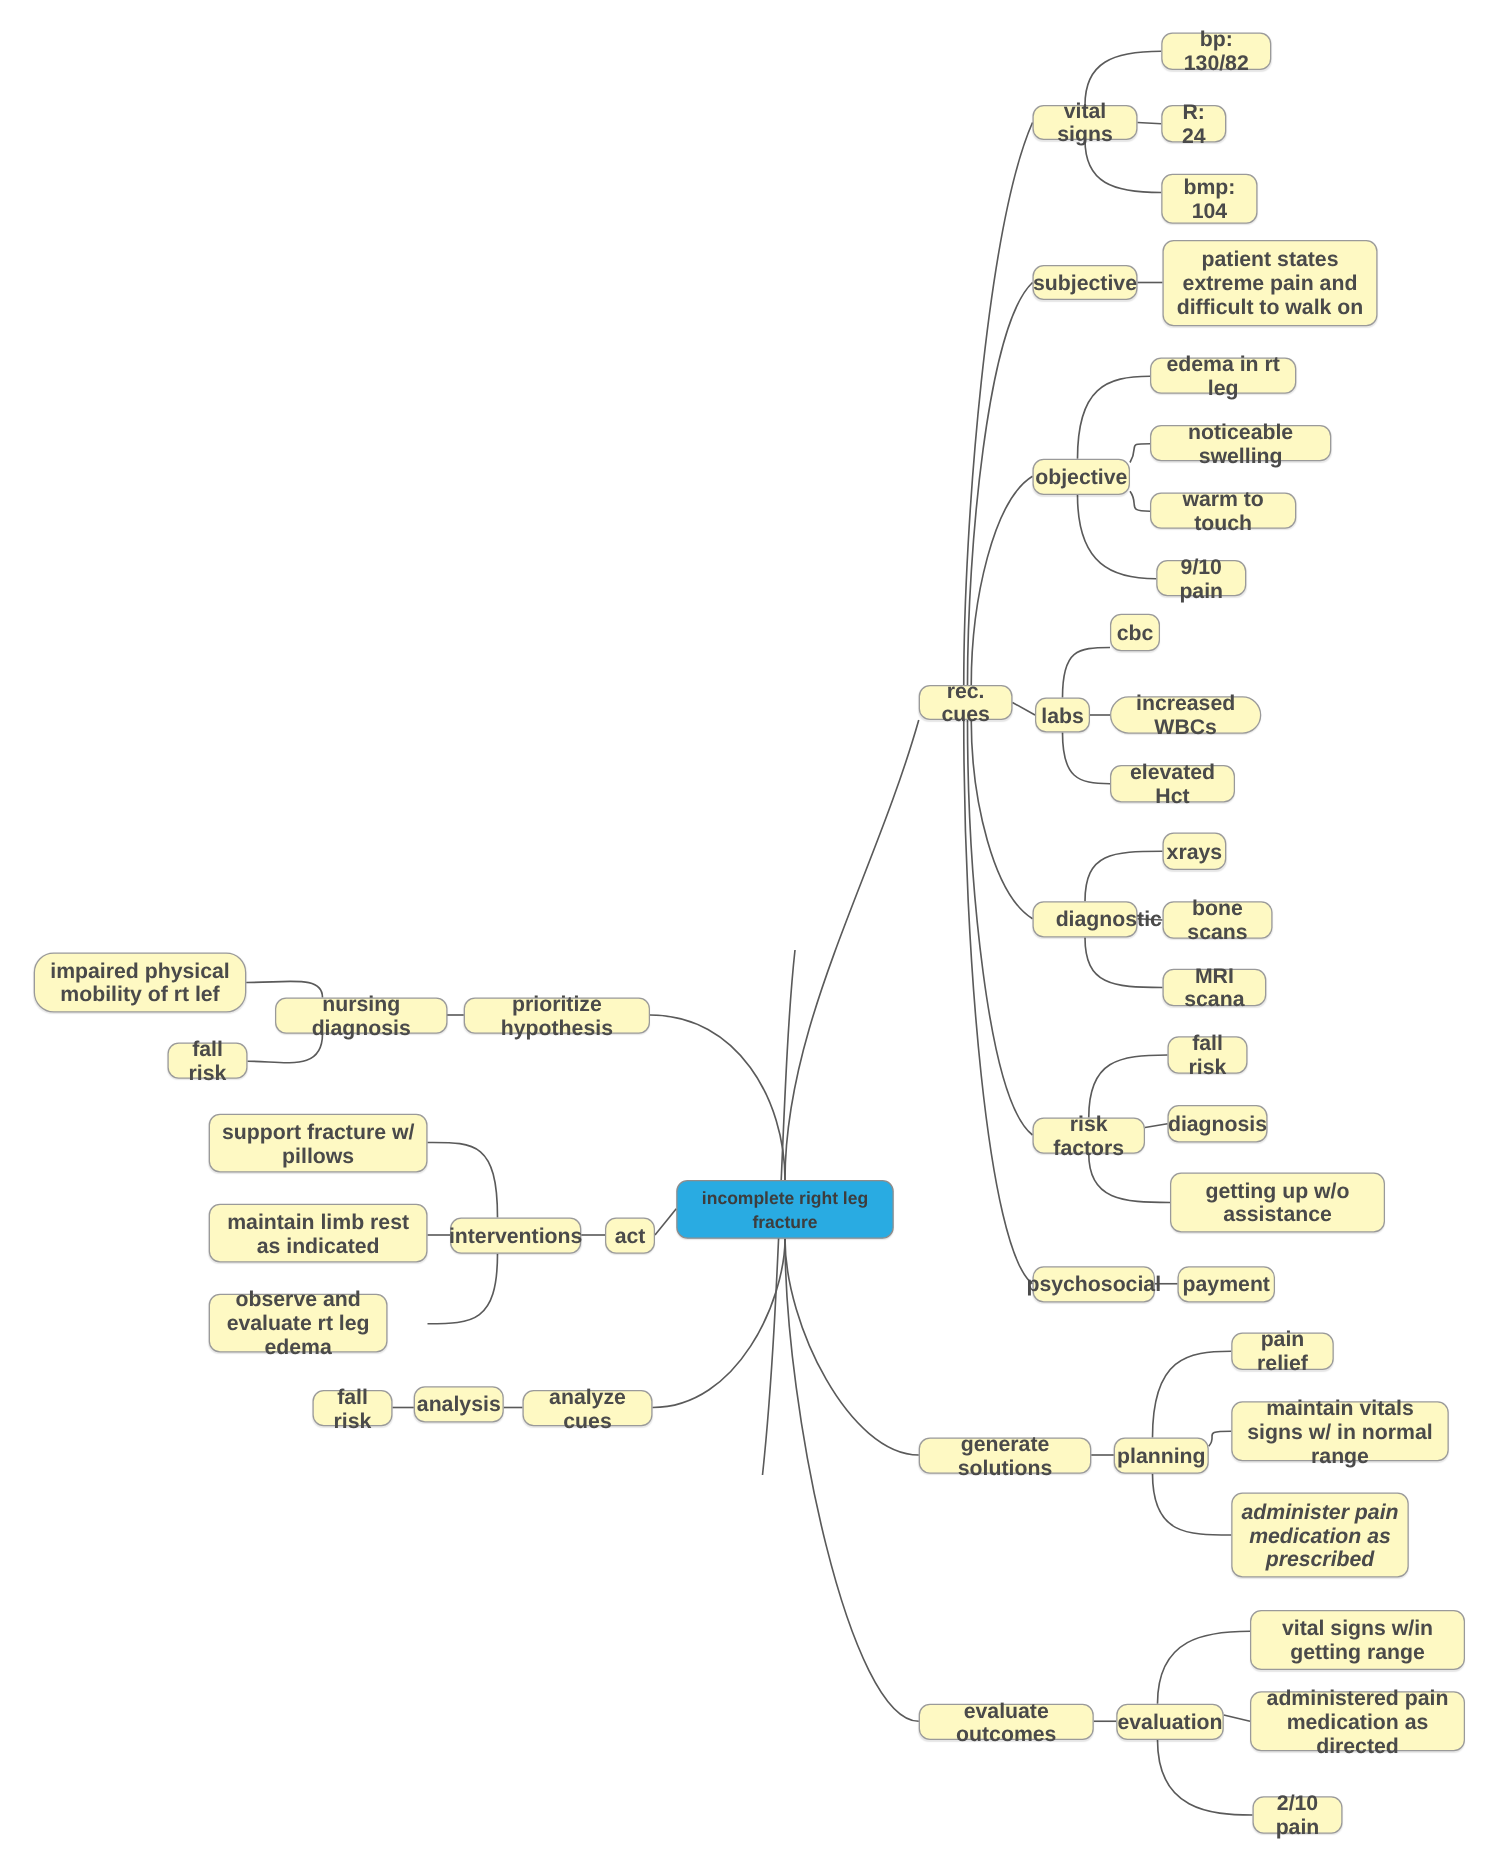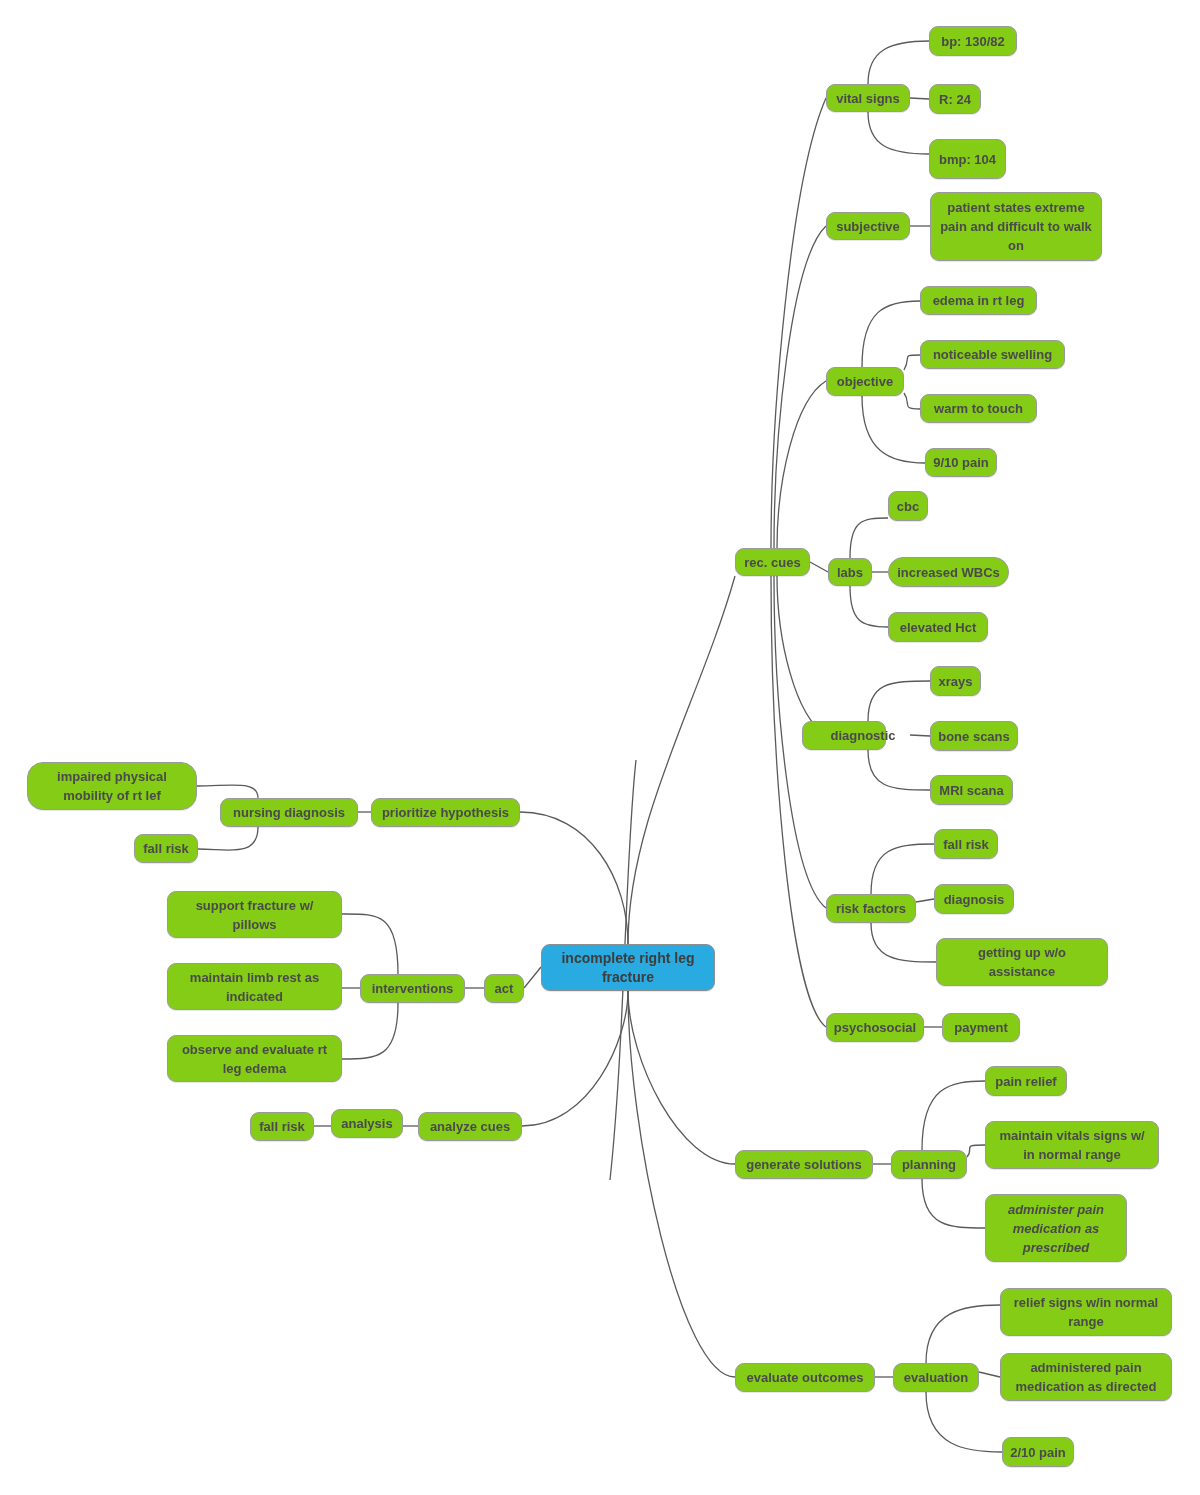--- a/index.html
+++ b/index.html
@@ -27,24 +27,24 @@
   }
   .node {
     position: absolute;
     box-sizing: border-box;
     display: flex;
     align-items: center;
     justify-content: center;
     text-align: center;
     border: 1px solid #9a9a9a;
     border-radius: 9px;
-    background: #84cc16;
+    background: #fef9c3;
     color: #4a4a4a;
     font-weight: bold;
-    font-size: 13px;
+    font-size: 17px;
     line-height: 19px;
     padding: 2px 6px;
     box-shadow: 0 1px 1px rgba(0,0,0,0.10);
   }
   .node.root {
     background: #29abe2;
     border-color: #8d8d8d;
     color: #3d3d3d;
     font-size: 14px;
   }
@@ -149,21 +149,21 @@
   <div class="node" style="left:920px;top:286px;width:117px;height:29px;">edema in rt leg</div>
   <div class="node" style="left:920px;top:340px;width:145px;height:29px;">noticeable swelling</div>
   <div class="node" style="left:920px;top:394px;width:117px;height:29px;">warm to touch</div>
   <div class="node" style="left:925px;top:448px;width:72px;height:29px;">9/10 pain</div>
 
   <div class="node" style="left:828px;top:558px;width:44px;height:28px;">labs</div>
   <div class="node" style="left:888px;top:491px;width:40px;height:30px;">cbc</div>
   <div class="node" style="left:888px;top:557px;width:121px;height:30px;border-radius:15px;">increased WBCs</div>
   <div class="node" style="left:888px;top:612px;width:100px;height:30px;">elevated Hct</div>
 
-  <div class="node" style="left:802px;top:721px;width:84px;height:29px;padding-left:44px;">diagnostic</div>
+  <div class="node" style="left:826px;top:721px;width:84px;height:29px;padding-left:44px;">diagnostic</div>
   <div class="node" style="left:930px;top:666px;width:51px;height:30px;">xrays</div>
   <div class="node" style="left:930px;top:721px;width:88px;height:30px;">bone scans</div>
   <div class="node" style="left:930px;top:775px;width:83px;height:30px;">MRI scana</div>
 
   <div class="node" style="left:826px;top:894px;width:90px;height:29px;">risk factors</div>
   <div class="node" style="left:934px;top:829px;width:64px;height:30px;">fall risk</div>
   <div class="node" style="left:934px;top:884px;width:80px;height:30px;">diagnosis</div>
   <div class="node" style="left:936px;top:938px;width:172px;height:48px;">getting up w/o assistance</div>
 
   <div class="node" style="left:826px;top:1013px;width:98px;height:29px;">psychosocial</div>
@@ -171,31 +171,31 @@
 
   <div class="node" style="left:371px;top:798px;width:149px;height:29px;">prioritize hypothesis</div>
   <div class="node" style="left:220px;top:798px;width:138px;height:29px;">nursing diagnosis</div>
   <div class="node" style="left:27px;top:762px;width:170px;height:48px;border-radius:16px;">impaired physical mobility of rt lef</div>
   <div class="node" style="left:134px;top:834px;width:64px;height:29px;">fall risk</div>
 
   <div class="node" style="left:484px;top:974px;width:40px;height:29px;">act</div>
   <div class="node" style="left:360px;top:974px;width:105px;height:29px;">interventions</div>
   <div class="node" style="left:167px;top:891px;width:175px;height:47px;">support fracture w/ pillows</div>
   <div class="node" style="left:167px;top:963px;width:175px;height:47px;">maintain limb rest as indicated</div>
-  <div class="node" style="left:167px;top:1035px;width:175px;height:47px;">observe and evaluate rt leg edema</div>
+  <div class="node" style="left:167px;top:1035px;width:143px;height:47px;">observe and evaluate rt leg edema</div>
 
   <div class="node" style="left:418px;top:1112px;width:104px;height:29px;">analyze cues</div>
   <div class="node" style="left:331px;top:1109px;width:72px;height:29px;">analysis</div>
   <div class="node" style="left:250px;top:1112px;width:64px;height:29px;">fall risk</div>
 
   <div class="node" style="left:735px;top:1150px;width:138px;height:29px;">generate solutions</div>
   <div class="node" style="left:891px;top:1150px;width:76px;height:29px;">planning</div>
   <div class="node" style="left:985px;top:1066px;width:82px;height:30px;">pain relief</div>
   <div class="node" style="left:985px;top:1121px;width:174px;height:48px;">maintain vitals signs w/ in normal range</div>
   <div class="node" style="left:985px;top:1194px;width:142px;height:68px;font-style:italic;">administer pain medication as prescribed</div>
 
   <div class="node" style="left:735px;top:1363px;width:140px;height:29px;">evaluate outcomes</div>
   <div class="node" style="left:893px;top:1363px;width:86px;height:29px;">evaluation</div>
-  <div class="node" style="left:1000px;top:1288px;width:172px;height:48px;">relief signs w/in normal range</div>
+  <div class="node" style="left:1000px;top:1288px;width:172px;height:48px;">vital signs w/in getting range</div>
   <div class="node" style="left:1000px;top:1353px;width:172px;height:48px;">administered pain medication as directed</div>
   <div class="node" style="left:1002px;top:1437px;width:72px;height:30px;">2/10 pain</div>
 
 </div>
 
 </body></html>

